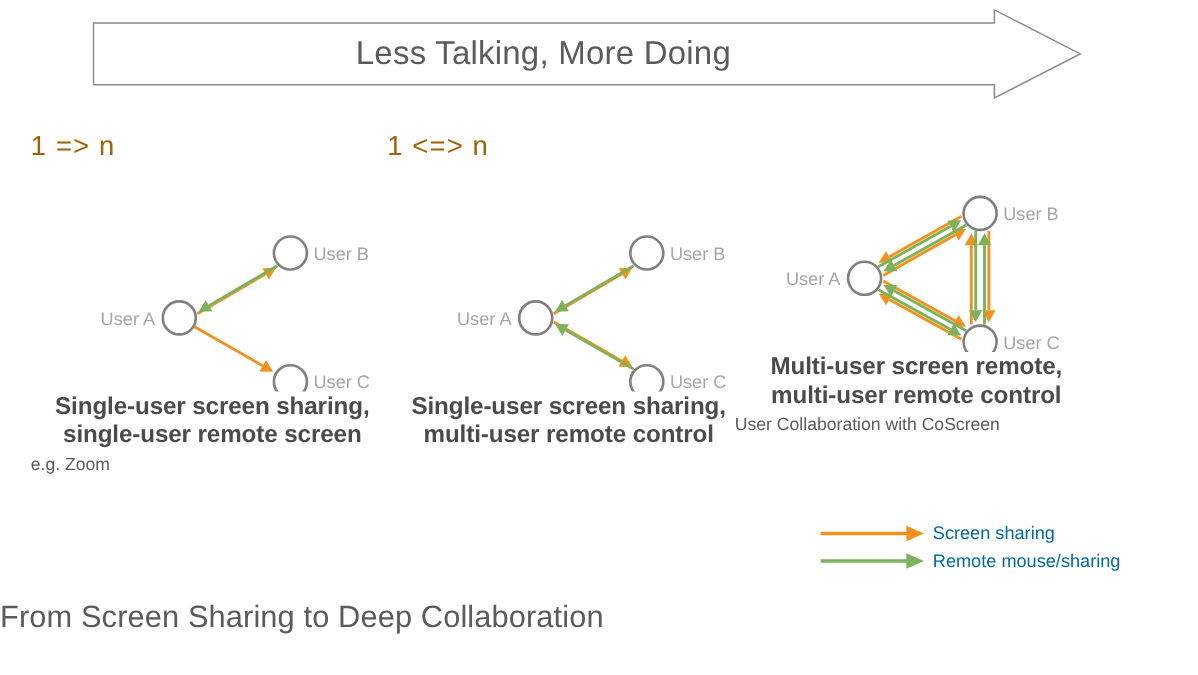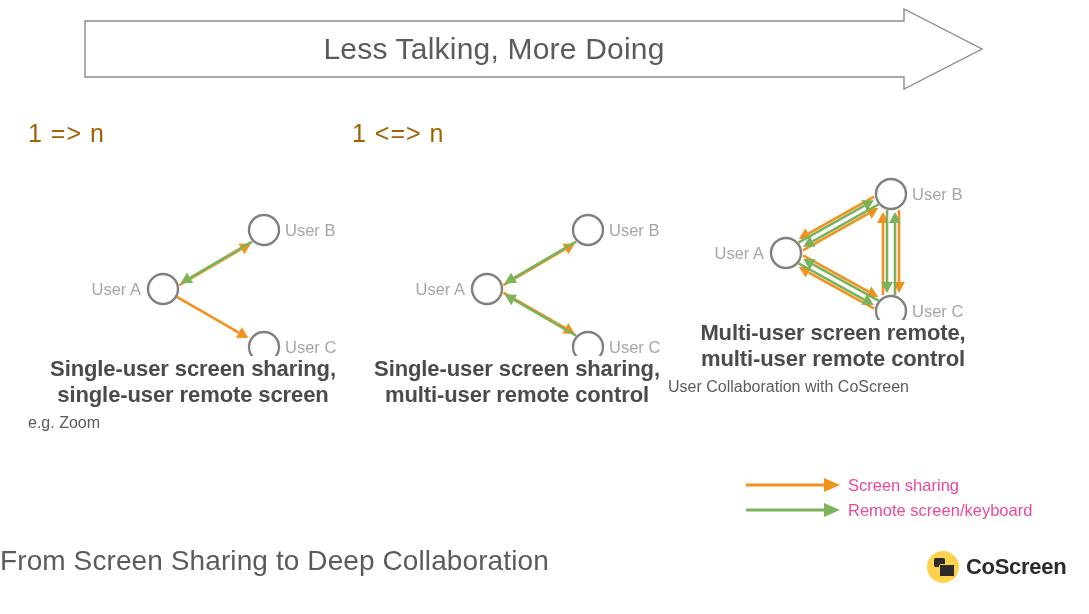--- a/index.html
+++ b/index.html
@@ -90,21 +90,21 @@
   }
   .legend-row {
     position: relative;
     height: 25px;
   }
   .legend-label {
     position: absolute;
     left: 104px;
     top: 0px;
     font-size: 16.5px;
-    color: #ec4899;
+    color: #0369a1;
     white-space: nowrap;
     line-height: 22px;
   }
 
   
   .footer-caption {
     position: absolute;
     left: 0;
     top: 545px;
     width: 1020px;
@@ -269,27 +269,20 @@
         <line x1="2" y1="11" x2="82" y2="11" stroke="#f2921d" stroke-width="3"></line>
         <polygon points="80,4 96,11 80,18" fill="#f2921d"></polygon>
       </svg>
       <span class="legend-label">Screen sharing</span>
     </div>
     <div class="legend-row">
       <svg width="100" height="22" viewBox="0 0 100 22">
         <line x1="2" y1="11" x2="82" y2="11" stroke="#7cb25c" stroke-width="3"></line>
         <polygon points="80,4 96,11 80,18" fill="#7cb25c"></polygon>
       </svg>
-      <span class="legend-label">Remote screen/keyboard</span>
+      <span class="legend-label">Remote mouse/sharing</span>
     </div>
   </div>
 
   <div class="footer-caption">From Screen Sharing to Deep Collaboration</div>
 
-  <div class="logo">
-    <span class="logo-mark">
-      <span class="sq-back"></span>
-      <span class="sq-front"></span>
-    </span>
-    <span class="logo-text">CoScreen</span>
-  </div>
 
 </div>
 
 </body></html>

